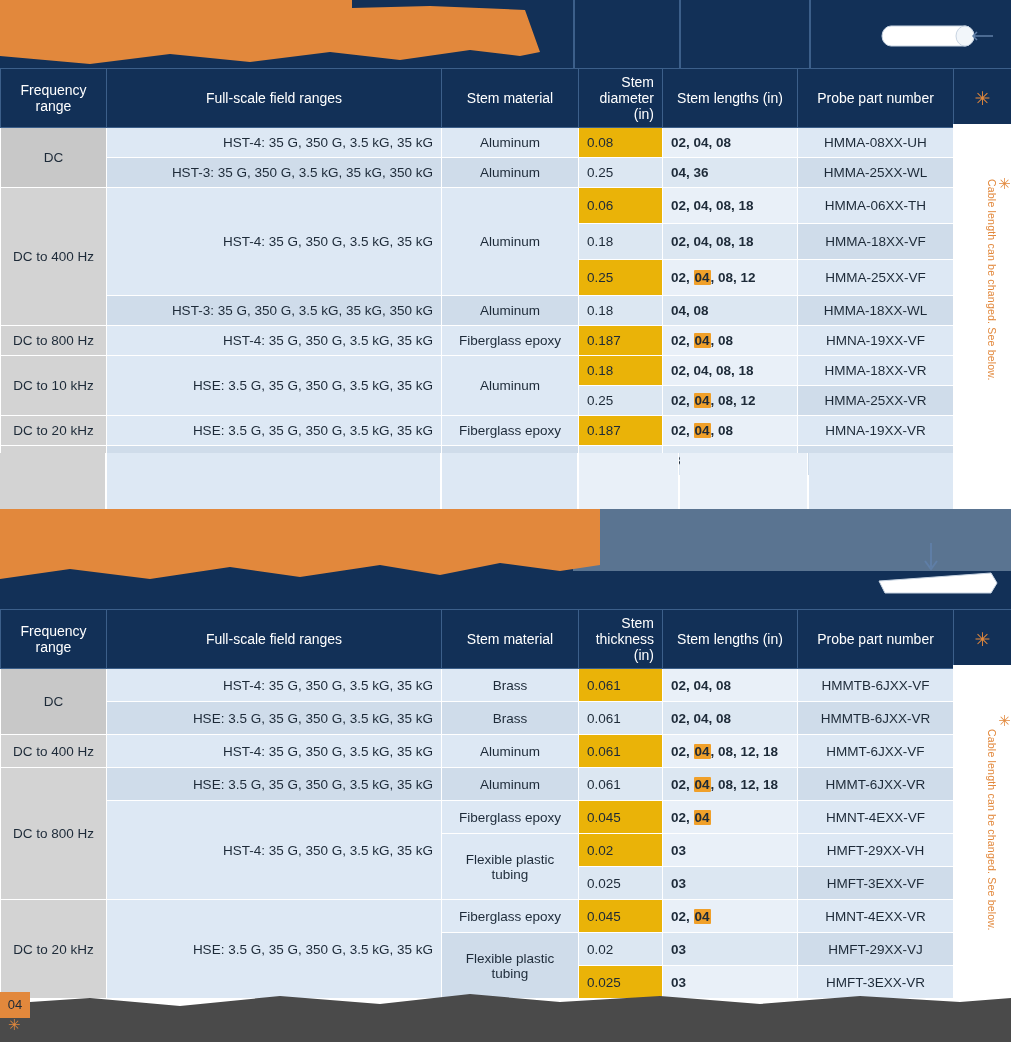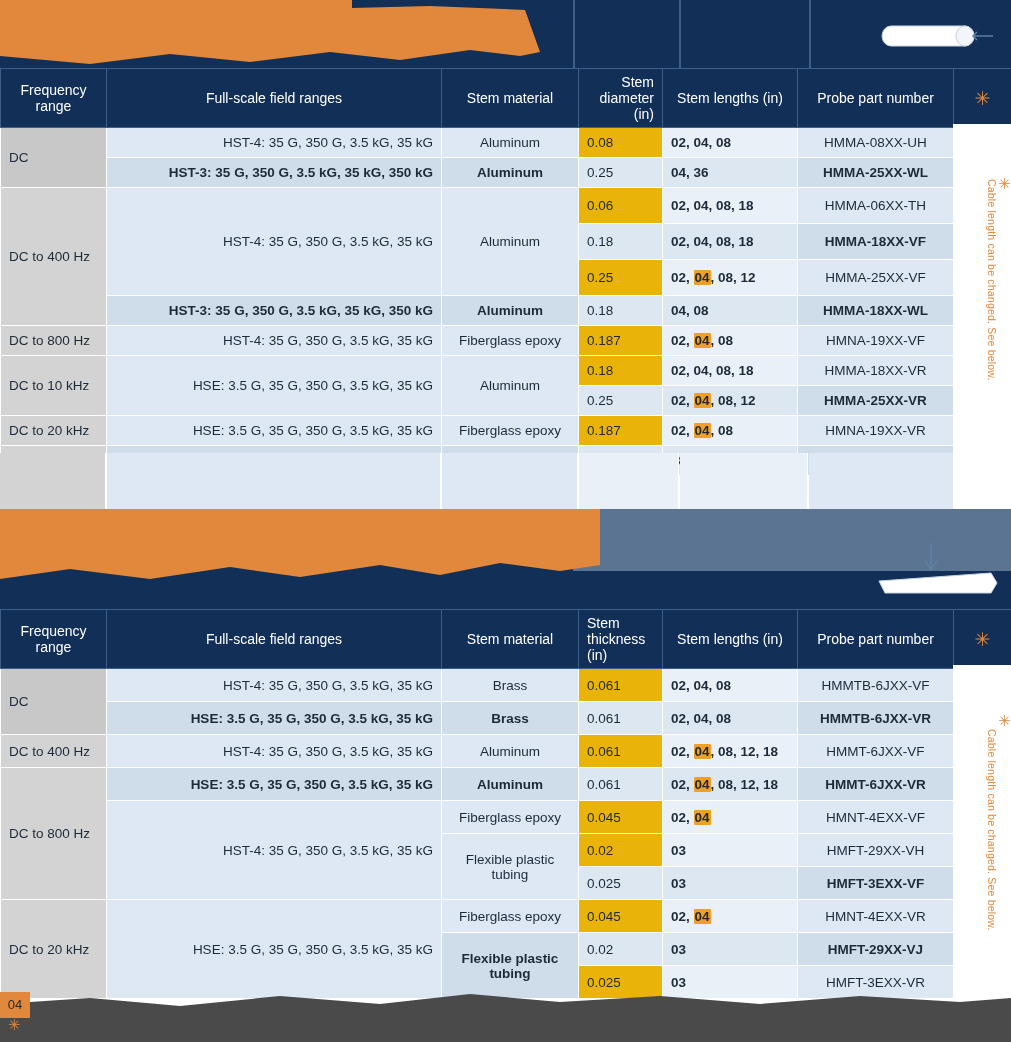--- a/index.html
+++ b/index.html
@@ -44,29 +44,29 @@
     font-size:13.5px;
     color:#1d2a38;
     padding:5px 8px;
     vertical-align:middle;
   }
   table.spec thead th {
     background:#123057; color:#ffffff; font-size:14px; font-weight:400;
     text-align:center; line-height:1.15; height:56px;
     border-color:#3c5f8a;
   }
-  .c-freq { width:106px; background:#d3d3d3; }
+  .c-freq { width:106px; text-align:center; background:#d3d3d3; }
   .c-range { width:335px; background:#dde8f4; text-align:right; }
   .c-stemmat { width:137px; text-align:center; background:#dde8f4; }
   .c-diam { width:84px; text-align:left; background:#eab308; }
   .c-len { width:135px; text-align:left; background:#e9f0f8;font-weight:bold; }
   .c-part { width:156px; text-align:center; background:#dde8f4; }
   .c-star { width:58px; background:#123057; text-align:center; }
 
-  .row-alt .c-range, .row-alt .c-stemmat, .row-alt .c-part { background:#cfdcea;font-weight:bold; }
+  .row-alt .c-range, .row-alt .c-stemmat, .row-alt .c-part { background:#cfdcea; }
   .row-alt .c-diam, .row-alt .c-len { background:#dce7f2; }
   .freq-dark { background:#c8c8c8 !important; }
 
   .hl { background:#f0a02a; padding:0 1px; border-radius:1px; color:#1d2a38; }
 
   .star { color:#e2883c; font-size:19px; line-height:1; }
 
   
   .sidenote {
     position:absolute; width:58px;
@@ -246,21 +246,21 @@
       <path d="M54 24 L60 32 L66 24" fill="none" stroke="#5f7ea6" stroke-width="2"></path>
     </svg>
   </div>
 
   <table class="spec" id="t2" style="top:609px">
     <thead>
       <tr>
         <th class="c-freq">Frequency range</th>
         <th class="c-range" style="text-align:center">Full-scale field ranges</th>
         <th class="c-stemmat">Stem material</th>
-        <th class="c-diam" style="text-align:left">Stem thickness (in)</th>
+        <th class="c-diam" style="text-align:right">Stem thickness (in)</th>
         <th class="c-len" style="text-align:center">Stem lengths (in)</th>
         <th class="c-part">Probe part number</th>
         <th class="c-star"><span class="star">✳</span></th>
       </tr>
     </thead>
     <tbody id="t2body">
         <tr style="height: 33px;">
           <td class="c-freq freq-dark" rowspan="2">DC</td>
           <td class="c-range" rowspan="1">HST-4: 35 G, 350 G, 3.5 kG, 35 kG</td>
           <td class="c-stemmat" rowspan="1">Brass</td>

